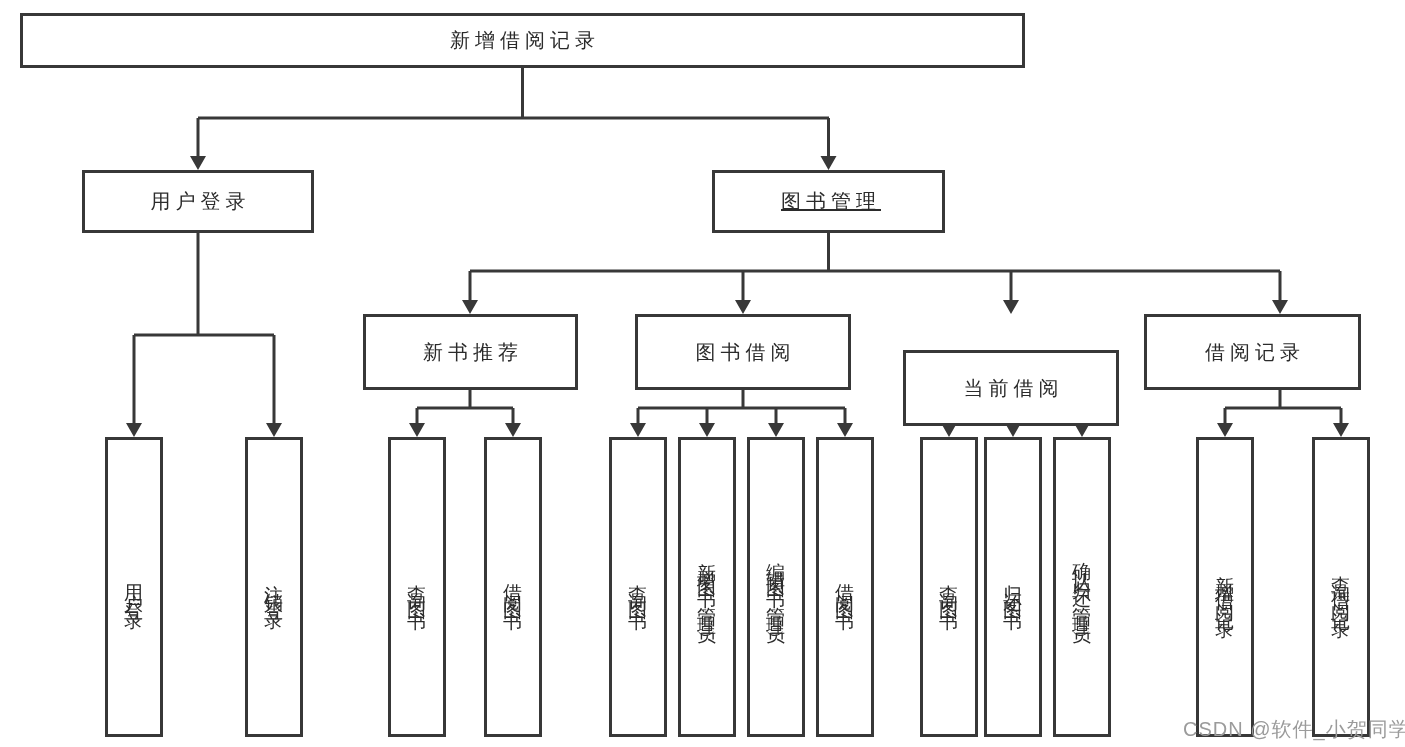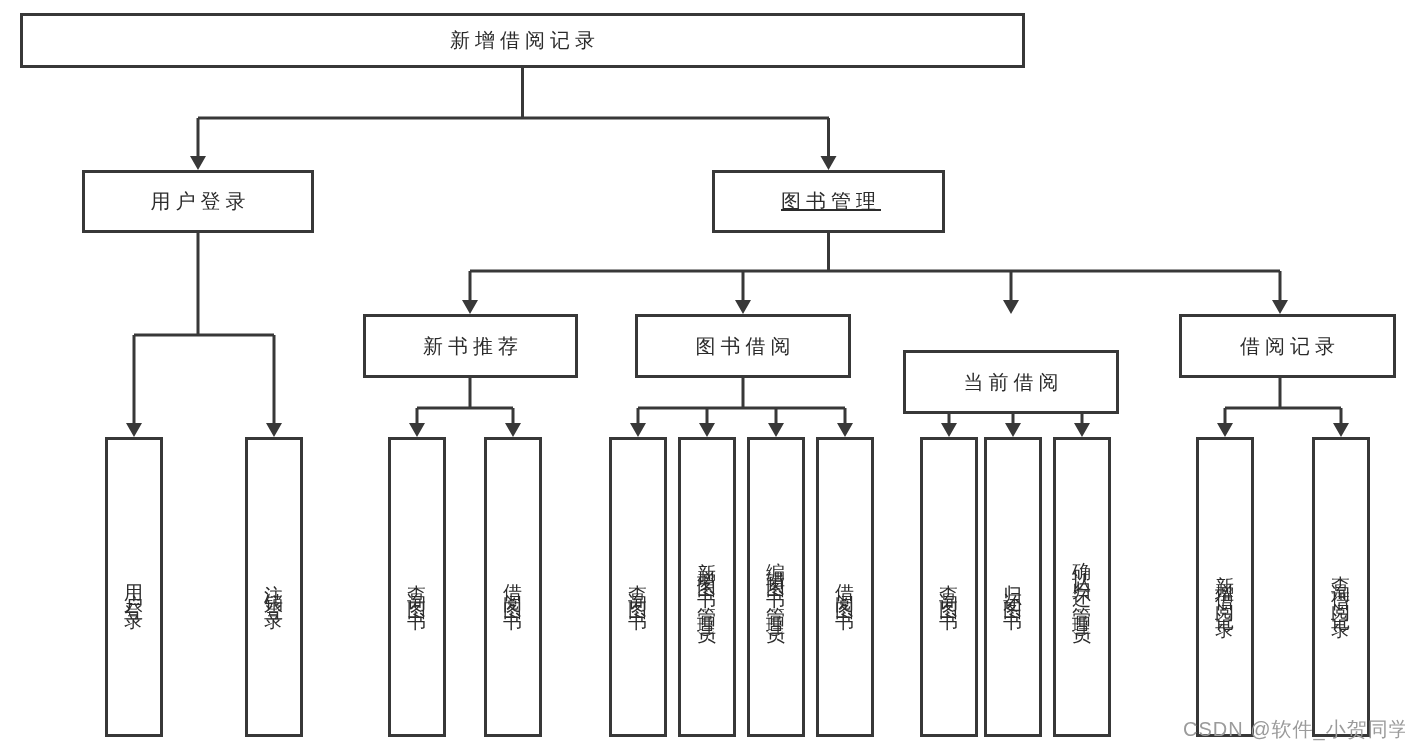--- a/index.html
+++ b/index.html
@@ -40,25 +40,25 @@
     font-size: 19px;
     letter-spacing: 9px;
     line-height: 1;
     white-space: nowrap;
   }
   
   .root   { left: 20px;   top: 13px;  width: 1005px; height: 55px; }
   .lvl2   { top: 170px;   height: 63px; }
   .b-user { left: 82px;   width: 232px; }
   .b-mgmt { left: 712px;  width: 233px; text-decoration: underline; }
-  .lvl3   { top: 314px;   height: 64px; }
+  .lvl3   { top: 314px;   height: 76px; }
   .m-new  { left: 363px;  width: 215px; }
   .m-bor  { left: 635px;  width: 216px; }
   .m-cur  { left: 903px;  width: 216px; margin-top: 36px; }
-  .m-rec  { left: 1179px; width: 217px; }
+  .m-rec  { left: 1144px; width: 217px; }
   .leaf   { top: 437px;   width: 58px; height: 300px; }
   .l1  { left: 105px; }  .l2  { left: 245px; }
   .l3  { left: 388px; }  .l4  { left: 484px; }
   .l5  { left: 609px; }  .l6  { left: 678px; }
   .l7  { left: 747px; }  .l8  { left: 816px; }
   .l9  { left: 920px; }  .l10 { left: 984px; }
   .l11 { left: 1053px; } .l12 { left: 1196px; }
   .l13 { left: 1312px; }
   #watermark {
     position: absolute;

